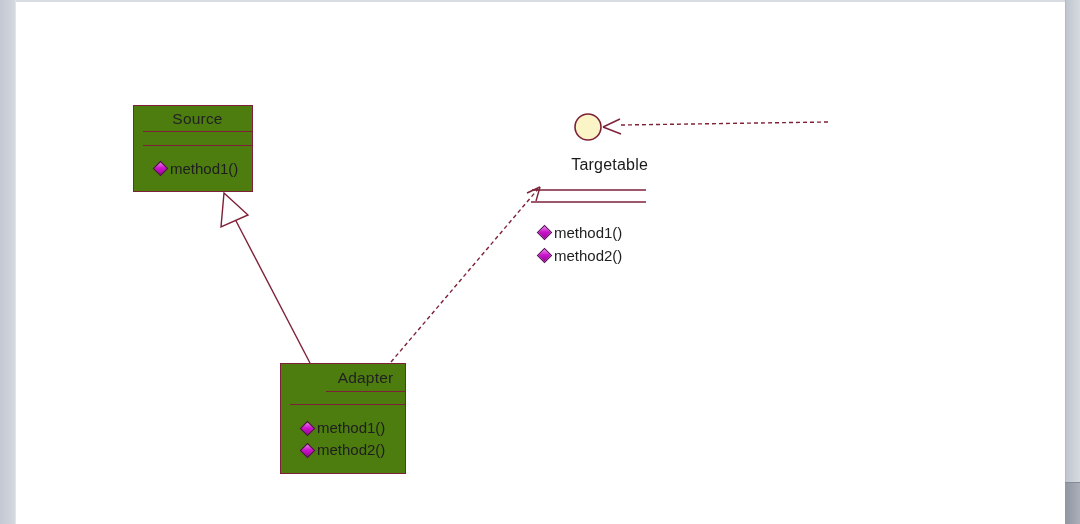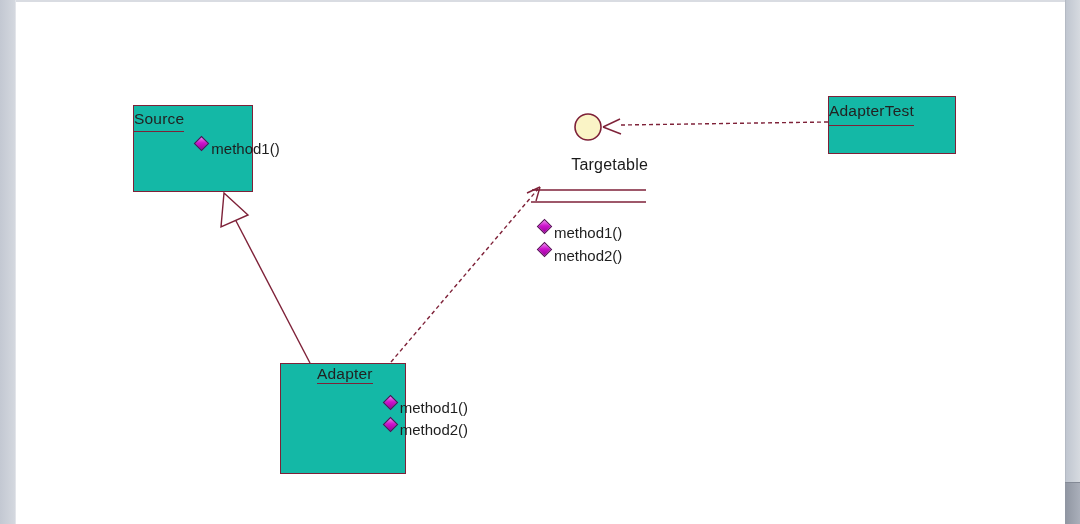--- a/index.html
+++ b/index.html
@@ -37,25 +37,26 @@
     position: absolute; right: 0; top: 482px;
     width: 15px; height: 42px;
     background: linear-gradient(to right, #8f95a1, #aaafba);
     border-top: 1px solid #848a96;
   }
 
   .wires { position: absolute; left: 0; top: 0; width: 1080px; height: 524px; }
 
   .uml-class {
     position: absolute;
-    background: #14b8a6;
+    background: #4d7c0f;
     border: 1.6px solid #7e2138;
     display: flex;
-    flex-direction: row;
+    flex-direction: column;
     color: #222222;
+    padding-left: 9px;
   }
   .uml-class .title {
     display: flex; align-items: center; justify-content: center;
     font-size: 15.5px;
     letter-spacing: 0.2px;
     border-bottom: 1.4px solid #7e2138;
     flex: 0 0 auto;
   }
   .uml-class .attrs {
     border-bottom: 1.4px solid #7e2138;
@@ -64,20 +65,21 @@
   .uml-class .methods {
     flex: 1 1 auto;
     display: flex;
     flex-direction: column;
     justify-content: center;
     padding-left: 11px;
   }
 
   .member {
     display: flex;
+    align-items: center;
     font-size: 15px;
     line-height: 22px;
     color: #1e1e1e;
     white-space: nowrap;
   }
   .diamond {
     width: 11px; height: 11px;
     flex: 0 0 auto;
     transform: rotate(45deg);
     background: linear-gradient(135deg, #f184f1 0%, #cc14cc 45%, #9c009c 100%);
@@ -146,39 +148,34 @@
     <div class="attrs" style="height:14px;"></div>
     <div class="methods">
       <div class="member">
         <span class="diamond"></span>
         <span>method1()</span>
       </div>
     </div>
   </div>
 
   <div class="uml-class" style="left:280px; top:363px; width:126px; height:111px;">
-    <div class="title" style="height:20px;margin-left:36px;">Adapter</div>
+    <div class="title" style="height:28px;margin-left:36px;">Adapter</div>
     <div class="attrs" style="height:13px;"></div>
     <div class="methods">
       <div class="member">
         <span class="diamond"></span>
         <span>method1()</span>
       </div>
       <div class="member">
         <span class="diamond"></span>
         <span>method2()</span>
       </div>
     </div>
   </div>
 
-  <div class="uml-class" style="left:828px; top:96px; width:128px; height:58px;">
-    <div class="title" style="height:29px;">AdapterTest</div>
-    <div class="attrs" style="height:12px;"></div>
-    <div class="methods"></div>
-  </div>
 
   <div class="iface-label">Targetable</div>
   <div class="iface-methods">
     <div class="member">
       <span class="diamond"></span>
       <span>method1()</span>
     </div>
     <div class="member">
       <span class="diamond"></span>
       <span>method2()</span>

